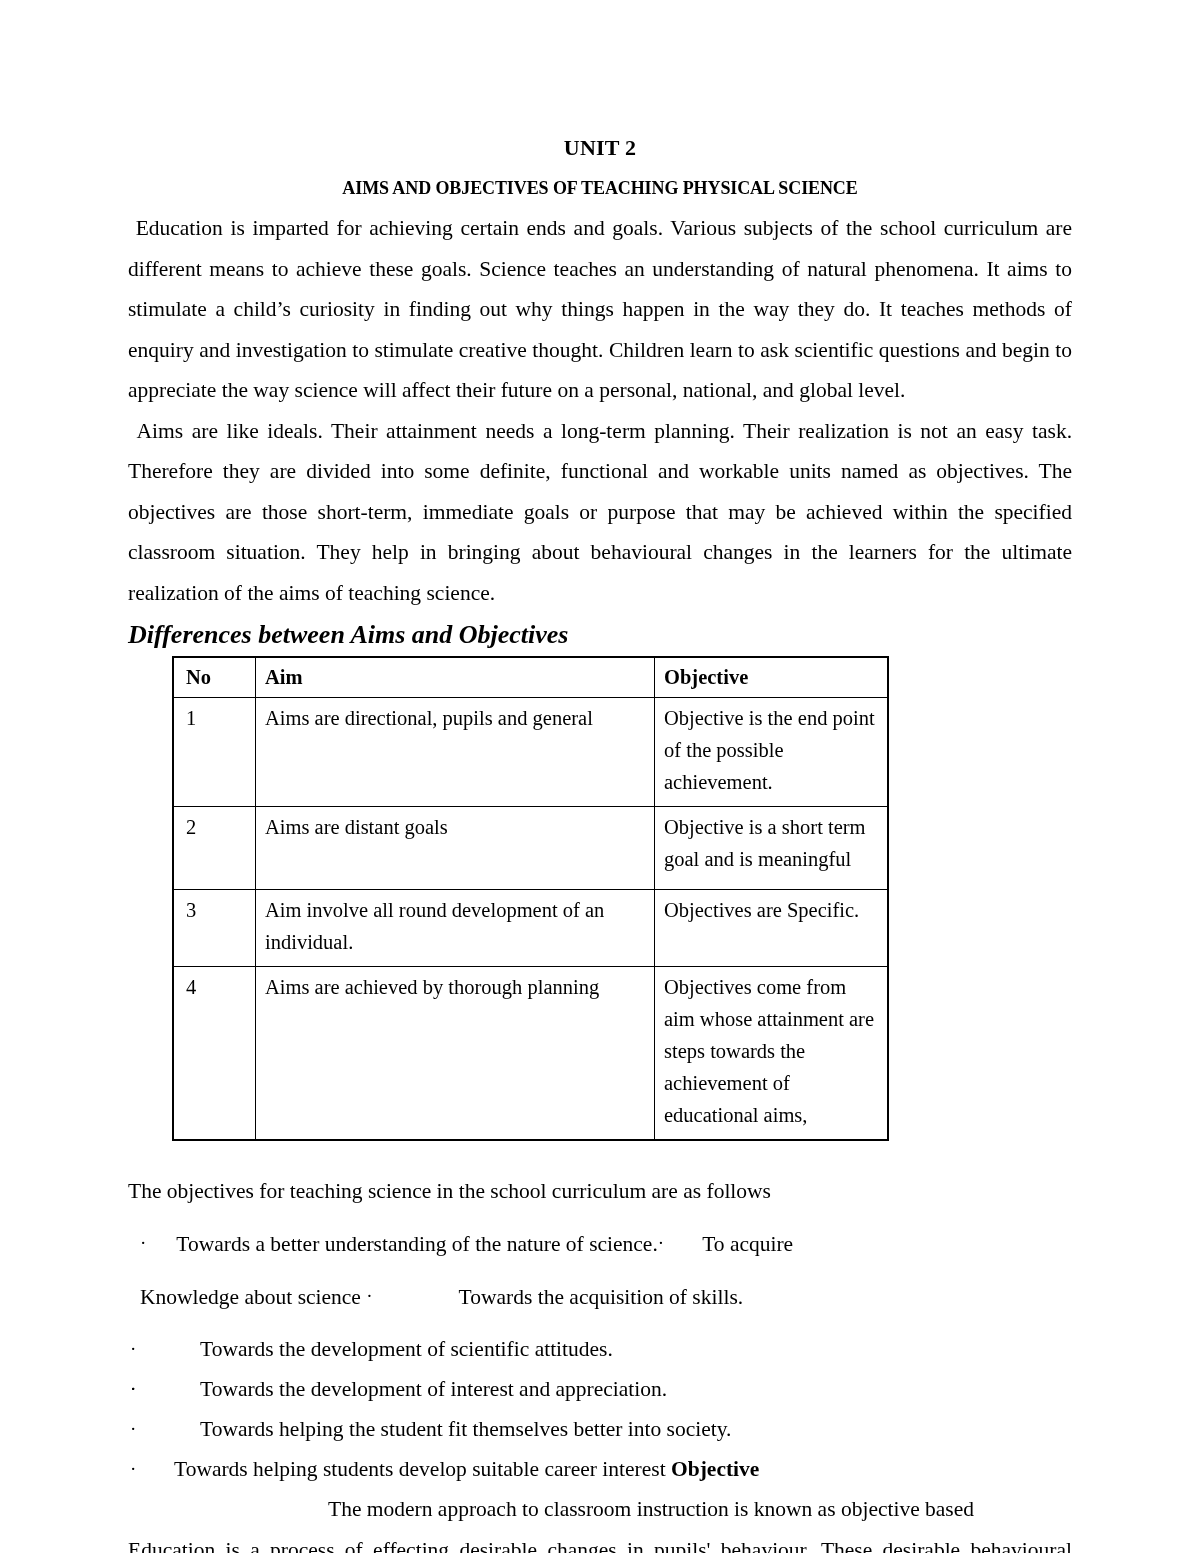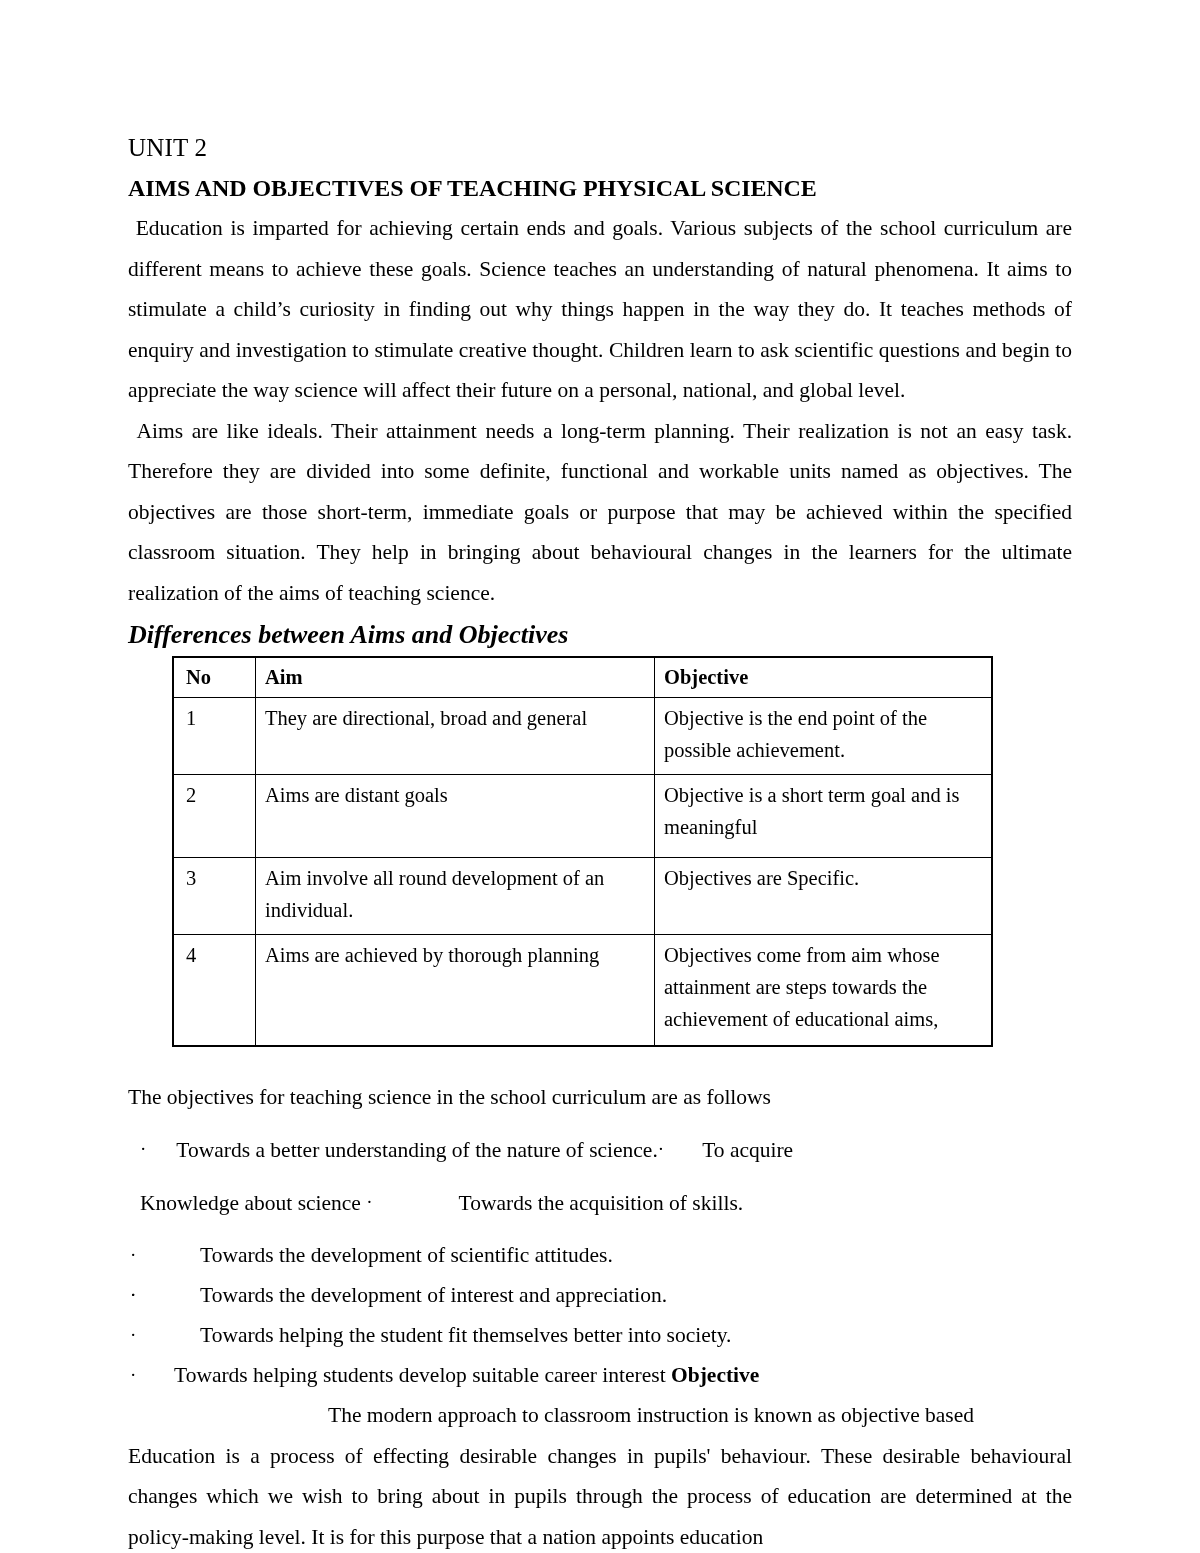--- a/index.html
+++ b/index.html
@@ -18,29 +18,30 @@
     background: #ffffff;
     overflow: hidden;
     box-sizing: border-box;
     padding: 128px 128px 0 128px;
   }
   .content {
     width: 944px;
   }
 
   .title-line {
-    text-align: left;
-    font-weight: normal;
-    font-size: 25px;
+    text-align: center;
+    font-weight: bold;
+    font-size: 22px;
     line-height: 40px;
     letter-spacing: 0.2px;
   }
   .subtitle-line {
-    font-weight: bold;
-    font-size: 24px;
+    text-align: center;
+    font-weight: bold;
+    font-size: 18px;
     line-height: 40px;
     letter-spacing: -0.1px;
   }
 
   p.body-par {
     margin: 0;
     font-size: 21.5px;
     line-height: 40.5px;
     text-align: justify;
     text-justify: inter-word;
@@ -52,21 +53,21 @@
   .section-head {
     margin: 7px 0 6px 0;
     font-size: 26px;
     font-weight: bold;
     font-style: italic;
     line-height: 30px;
   }
 
   table.diff-table {
     border-collapse: collapse;
-    width: 821px;
+    width: 717px;
     margin-left: 44px;
     table-layout: fixed;
     border: 2.5px solid #000;
   }
   table.diff-table td, table.diff-table th {
     border: 1.3px solid #000;
     padding: 4px 9px 8px 9px;
     font-size: 20.5px;
     line-height: 32px;
     vertical-align: top;
@@ -176,21 +177,21 @@
       <thead>
         <tr>
           <th class="col-no">No</th>
           <th class="col-aim">Aim</th>
           <th>Objective</th>
         </tr>
       </thead>
       <tbody>
         <tr class="r1">
           <td class="col-no">1</td>
-          <td class="col-aim">They are directional, broad and general</td>
+          <td class="col-aim">Aims are directional, pupils and general</td>
           <td>Objective is the end point of the possible achievement.</td>
         </tr>
         <tr class="r2">
           <td class="col-no">2</td>
           <td class="col-aim">Aims are distant goals</td>
           <td>Objective is a short term goal and is meaningful</td>
         </tr>
         <tr class="r3">
           <td class="col-no">3</td>
           <td class="col-aim">Aim involve all round development of an individual.</td>

